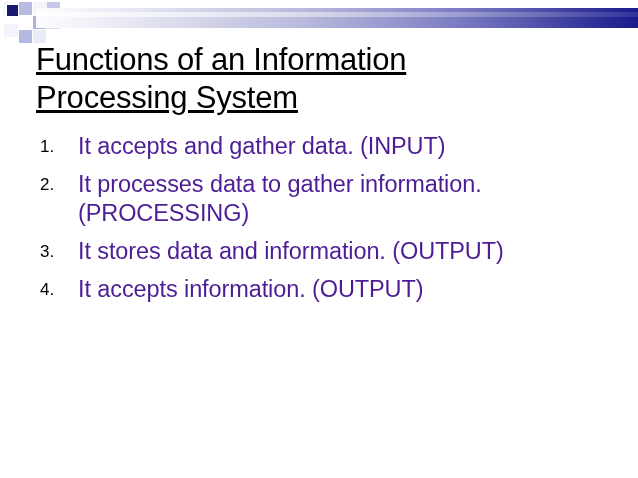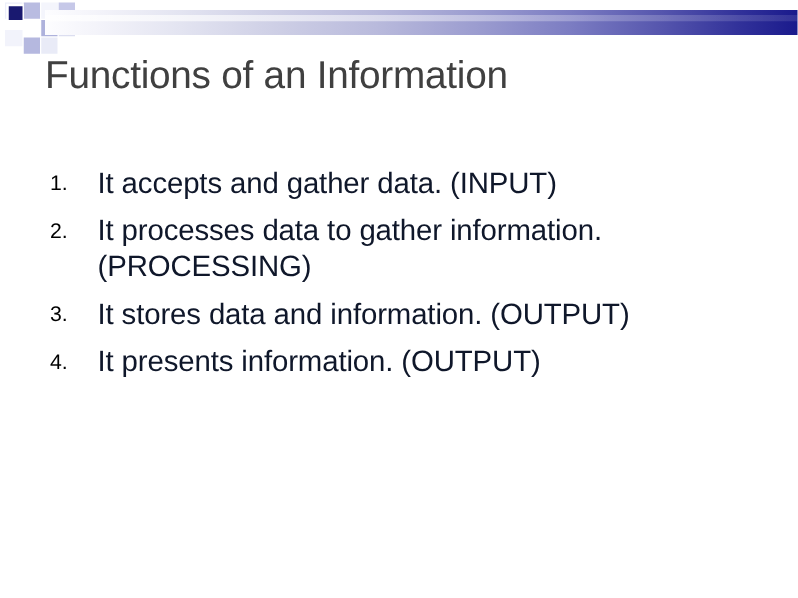--- a/index.html
+++ b/index.html
@@ -64,22 +64,23 @@
     position: absolute;
     left: 36px;
     top: 41px;
     width: 560px;
   }
   .slide-title {
     margin: 0;
     font-size: 31px;
     line-height: 38px;
     font-weight: normal;
-    color: #404040;
+    color: #000000;
     letter-spacing: -0.2px;
+    text-decoration: underline;
   }
 
   
   .body-list {
     position: absolute;
     left: 36px;
     top: 132px;
     width: 590px;
     list-style: none;
     margin: 0;
@@ -96,21 +97,21 @@
     left: 4px;
     top: 6px;
     font-size: 17px;
     line-height: 17px;
     color: #000000;
   }
   .item-text {
     display: block;
     font-size: 23.5px;
     line-height: 29px;
-    color: #0f172a;
+    color: #4c1d95;
     letter-spacing: -0.1px;
   }
 </style>
 </head>
 <body>
 
 <div class="slide-header">
 
   <div class="deco-sq" style="left:4px; top:2px; width:14px; height:13px; background:#eceefa;"></div>
   <div class="deco-sq" style="left:4px; top:24px; width:14px; height:13px; background:#f2f3fb;"></div>
@@ -128,33 +129,34 @@
   <div class="deco-sq" style="left:5px; top:3px; width:14px; height:14px; background:#ffffff;"></div>
   <div class="deco-sq" style="left:7px; top:5px; width:11px; height:11px; background:#191970;"></div>
 
   <div class="header-bar"></div>
   <div class="header-bar-sheen"></div>
 </div>
 
 <div class="title-block">
   <h1 class="slide-title">
     <span>Functions of an Information</span><br>
+    <span>Processing System</span>
   </h1>
 </div>
 
 <ol class="body-list">
   <li class="list-item">
     <span class="item-number">1.</span>
     <span class="item-text">It accepts and gather data. (INPUT)</span>
   </li>
   <li class="list-item">
     <span class="item-number">2.</span>
     <span class="item-text">It processes data to gather information. (PROCESSING)</span>
   </li>
   <li class="list-item">
     <span class="item-number">3.</span>
     <span class="item-text">It stores data and information. (OUTPUT)</span>
   </li>
   <li class="list-item">
     <span class="item-number">4.</span>
-    <span class="item-text">It presents information. (OUTPUT)</span>
+    <span class="item-text">It accepts information. (OUTPUT)</span>
   </li>
 </ol>
 
 </body></html>

